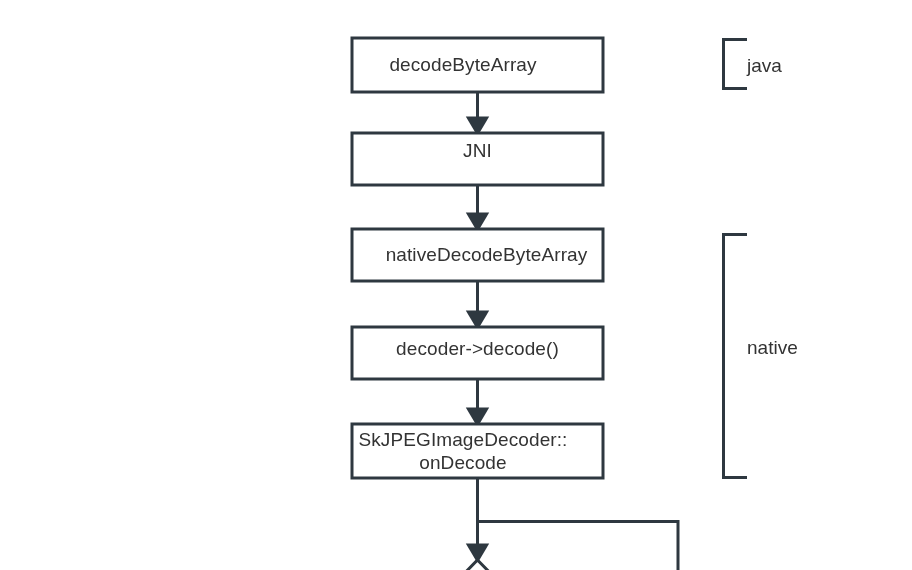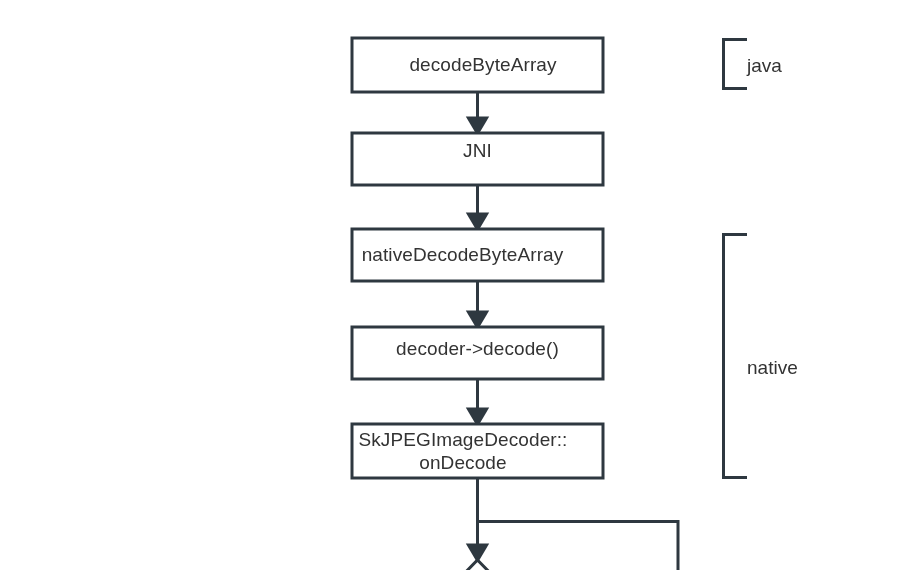--- a/index.html
+++ b/index.html
@@ -92,26 +92,26 @@
 
   <rect x="352" y="327" width="251" height="52" rx="0" fill="#ffffff" stroke="#2e3840" stroke-width="3"></rect>
 
   <rect x="352" y="424" width="251" height="54" rx="0" fill="#ffffff" stroke="#2e3840" stroke-width="3"></rect>
 
   <path d="M747,39.5 L723.5,39.5 L723.5,88.5 L747,88.5" fill="none" stroke="#2e3840" stroke-width="3" stroke-linejoin="miter"></path>
 
   <path d="M747,234.5 L723.5,234.5 L723.5,477.5 L747,477.5" fill="none" stroke="#2e3840" stroke-width="3" stroke-linejoin="miter"></path>
 </svg>
 
-<div class="node-label" style="left:356px; top:38px; width:254px; height:54px;">decodeByteArray</div>
+<div class="node-label" style="left:336px; top:38px; width:254px; height:54px;">decodeByteArray</div>
 
 <div class="node-label" style="left:352px; top:133px; width:251px; height:36px;">JNI</div>
 
-<div class="node-label" style="left:352px; top:229px; width:221px; height:52px;">nativeDecodeByteArray</div>
+<div class="node-label" style="left:352px; top:229px; width:221px; height:52px;padding-left:24px;">nativeDecodeByteArray</div>
 
 <div class="node-label" style="left:352px; top:327px; width:251px; height:44px;">decoder-&gt;decode()</div>
 
 <div class="node-label" style="left:352px; top:424px; width:222px; height:54px; line-height:23px;">SkJPEGImageDecoder::
 onDecode</div>
 
 <div class="group-label" style="left:747px; top:54px; width:100px;">java</div>
 
-<div class="group-label" style="left:747px; top:356px; width:100px;">native</div>
+<div class="group-label" style="left:747px; top:336px; width:100px;">native</div>
 
 </body></html>

